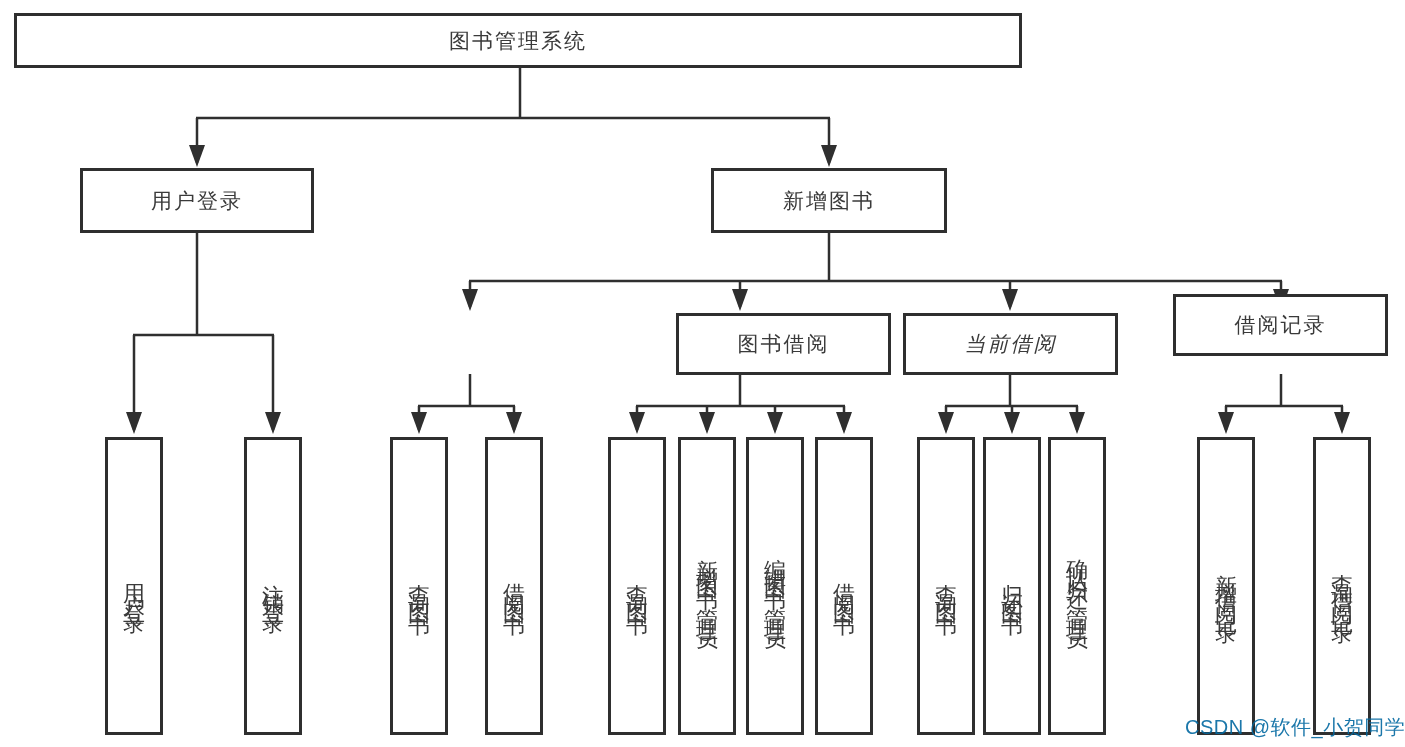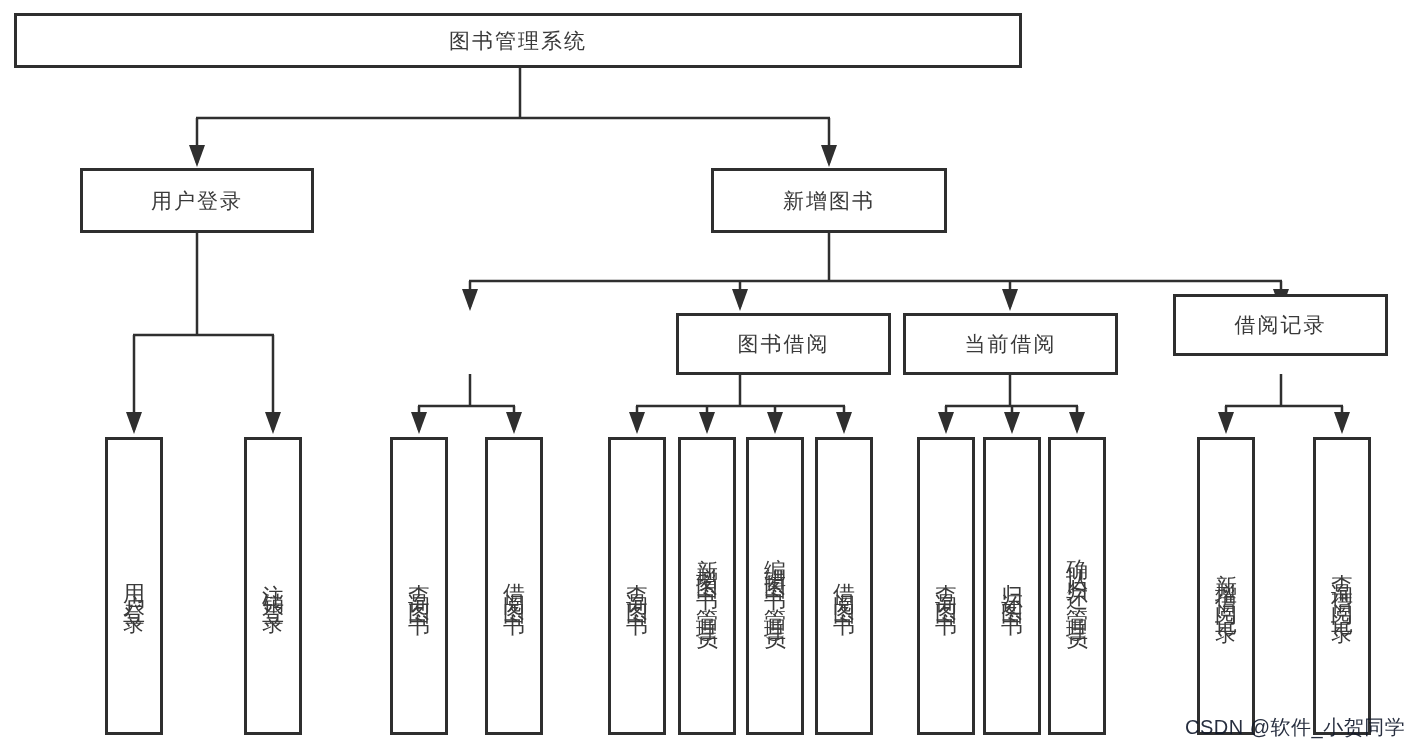--- a/index.html
+++ b/index.html
@@ -47,21 +47,21 @@
     text-orientation: mixed;
     font-size: 22px;
     line-height: 1.1;
     letter-spacing: 10px;
   }
   #watermark {
     position: absolute;
     left: 1185px;
     top: 714px;
     font-size: 20px;
-    color: #0f172a;
+    color: #0369a1;
     letter-spacing: 0.5px;
     white-space: nowrap;
     z-index: 4;
     opacity: 0.9;
   }
 </style>
 </head>
 <body>
 
 <div id="canvas">
@@ -127,21 +127,21 @@
       <line x1="1342" y1="406" x2="1342" y2="430" marker-end="url(#arw)"></line>
     </g>
   </svg>
 
   <div class="node h-node" style="left:14px; top:13px; width:1008px; height:55px;">图书管理系统</div>
 
   <div class="node h-node" style="left:80px; top:168px; width:234px; height:65px;">用户登录</div>
   <div class="node h-node" style="left:711px; top:168px; width:236px; height:65px;">新增图书</div>
 
   <div class="node h-node" style="left:632px; top:313px; width:215px; height:62px;margin-left:44px;">图书借阅</div>
-  <div class="node h-node" style="left:903px; top:313px; width:215px; height:62px;">当前借阅</div>
+  <div class="node h-node" style="left:903px; top:313px; width:215px; height:62px;font-style:italic;">当前借阅</div>
   <div class="node h-node" style="left:1173px; top:294px; width:215px; height:62px;">借阅记录</div>
 
   <div class="node leaf-node" style="left:105px; top:437px; width:58px; height:298px;">用户登录</div>
   <div class="node leaf-node" style="left:244px; top:437px; width:58px; height:298px;">注销登录</div>
 
   <div class="node leaf-node" style="left:390px; top:437px; width:58px; height:298px;">查询图书</div>
   <div class="node leaf-node" style="left:485px; top:437px; width:58px; height:298px;">借阅图书</div>
 
   <div class="node leaf-node" style="left:608px; top:437px; width:58px; height:298px;">查询图书</div>
   <div class="node leaf-node" style="left:678px; top:437px; width:58px; height:298px;">新增图书（管理员）</div>

